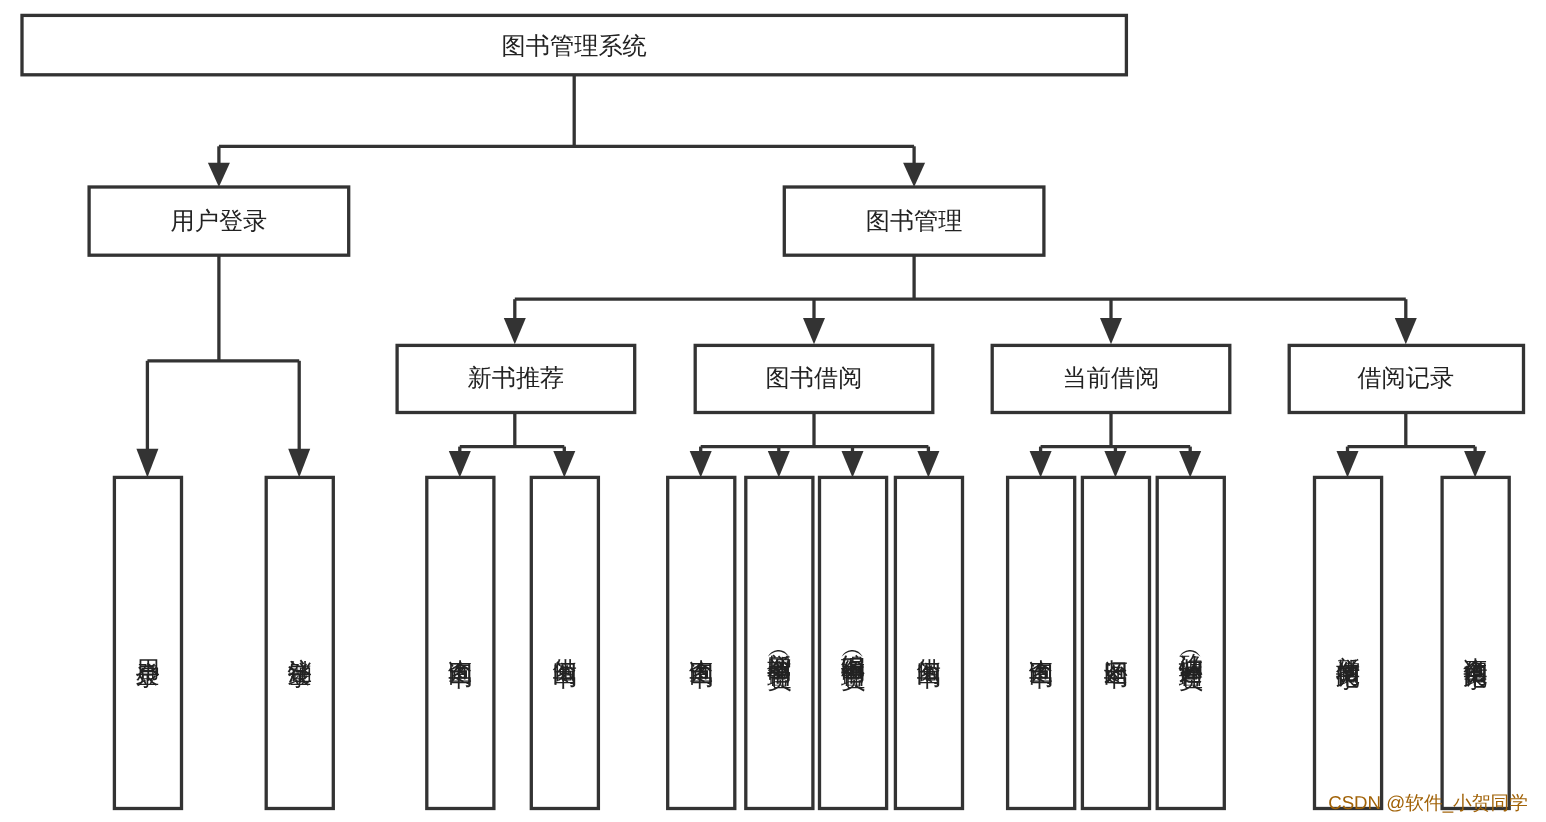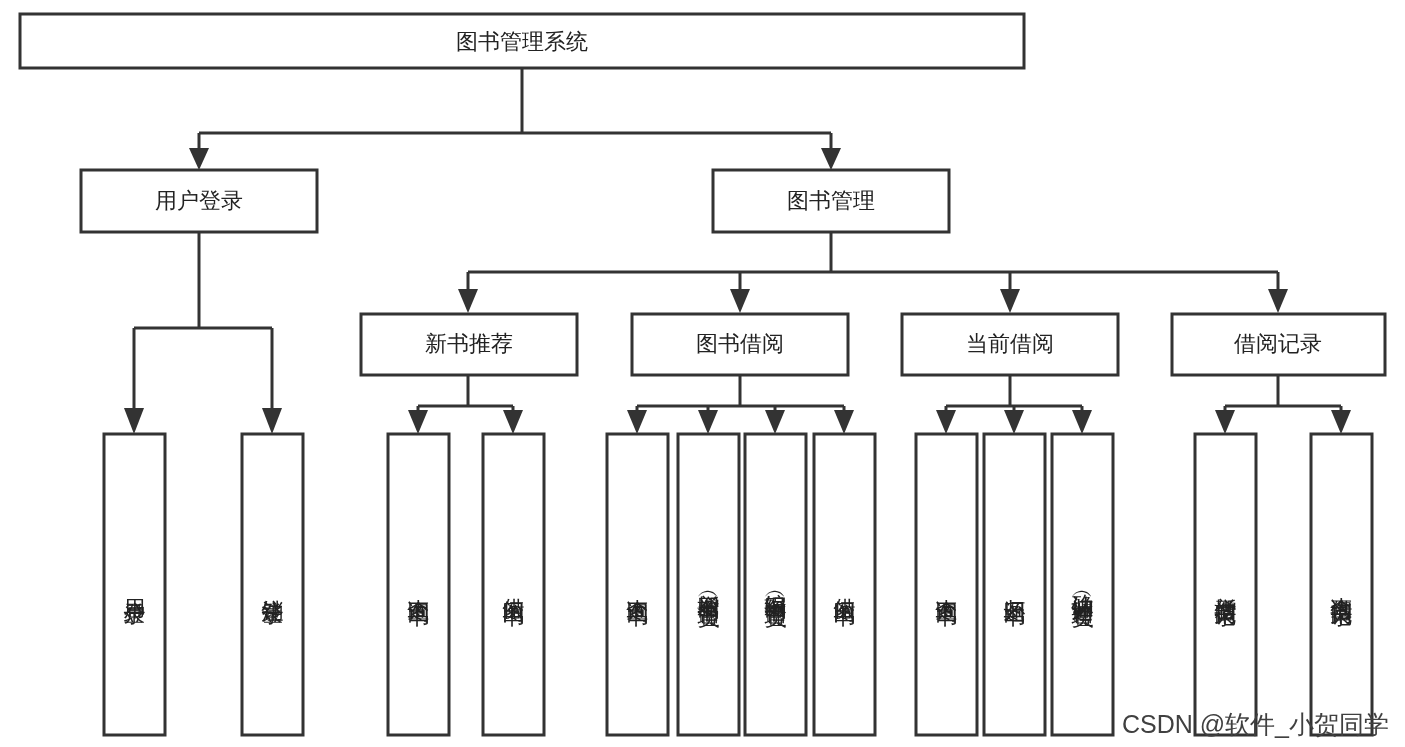--- a/index.html
+++ b/index.html
@@ -55,22 +55,22 @@
     writing-mode: vertical-rl;
     text-orientation: upright;
     text-anchor: middle;
     letter-spacing: 2px;
   }
   .watermark-text {
     position: absolute;
     right: 16px;
     bottom: 6px;
     font-family: "Liberation Sans", "DejaVu Sans", sans-serif;
-    font-size: 25px;
-    color: #404040;
+    font-size: 17px;
+    color: #a16207;
     white-space: nowrap;
     pointer-events: none;
     margin-top: 36px;
   }
 </style>
 </head>
 <body>
 
 <div id="diagram-root">
   <svg class="diagram" viewBox="0 0 1405 747" xmlns="http://www.w3.org/2000/svg">

